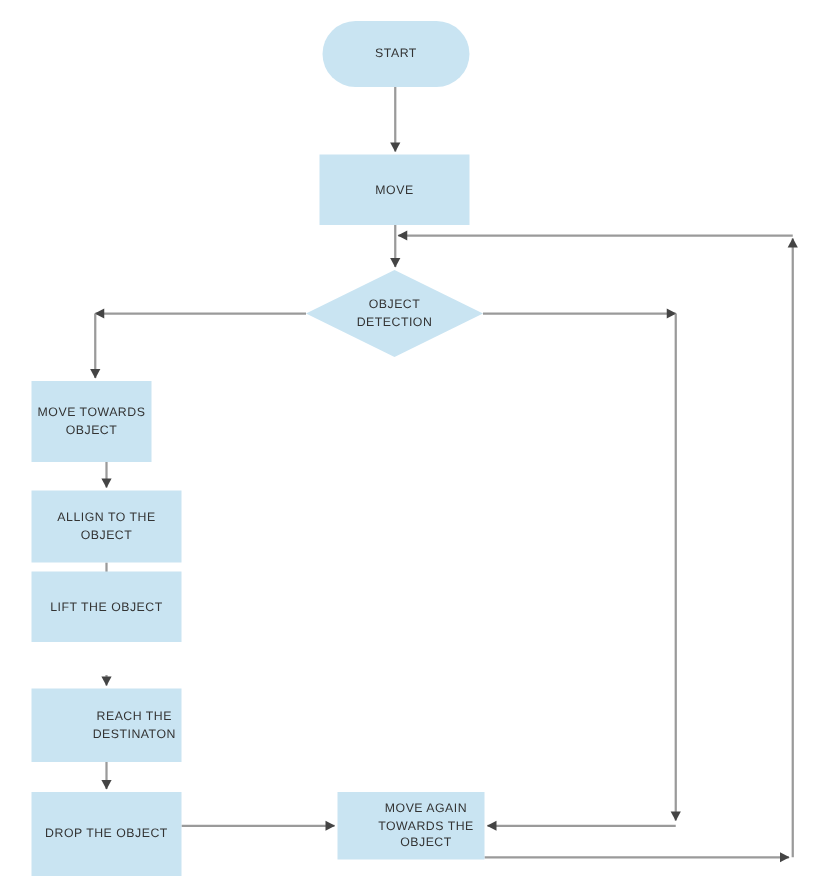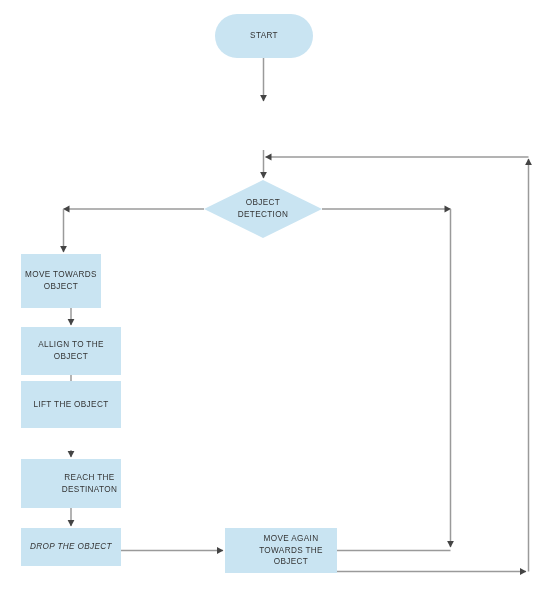--- a/index.html
+++ b/index.html
@@ -111,20 +111,23 @@
       <line x1="323" y1="571.5" x2="526" y2="571.5" marker-end="url(#arrow-right)"></line>
       <line x1="528.5" y1="571.5" x2="528.5" y2="159" marker-end="url(#arrow-up)"></line>
       <line x1="528.5" y1="157" x2="265.5" y2="157" marker-end="url(#arrow-left)"></line>
     </g>
   </svg>
 
   <div class="node terminator" style="left:215px; top:14px; width:98px; height:44px;">
     <span class="label">START</span>
   </div>
 
+  <div class="node process" style="left:213px; top:103px; width:100px; height:47px;">
+    <span class="label">MOVE</span>
+  </div>
 
   <div class="node decision" style="left:204px; top:180px; width:118px; height:58px;">
     <span class="diamond-bg"></span>
     <span class="label">OBJECT
 DETECTION</span>
   </div>
 
   <div class="node process" style="left:21px; top:254px; width:80px; height:54px;">
     <span class="label">MOVE TOWARDS
 OBJECT</span>
@@ -137,23 +140,23 @@
 
   <div class="node process" style="left:21px; top:381px; width:100px; height:47px;">
     <span class="label">LIFT THE OBJECT</span>
   </div>
 
   <div class="node process" style="left:21px; top:459px; width:100px; height:49px;padding-left:37px;">
     <span class="label">REACH THE
 DESTINATON</span>
   </div>
 
-  <div class="node process" style="left:21px; top:528px; width:100px; height:38px;font-style:italic;">
+  <div class="node process" style="left:21px; top:528px; width:100px; height:56px;">
     <span class="label">DROP THE OBJECT</span>
   </div>
 
-  <div class="node process" style="left:225px; top:528px; width:112px; height:45px;padding-left:20px;">
+  <div class="node process" style="left:225px; top:528px; width:98px; height:45px;padding-left:20px;">
     <span class="label">MOVE AGAIN
 TOWARDS THE
 OBJECT</span>
   </div>
 
 </div>
 
 </body></html>

